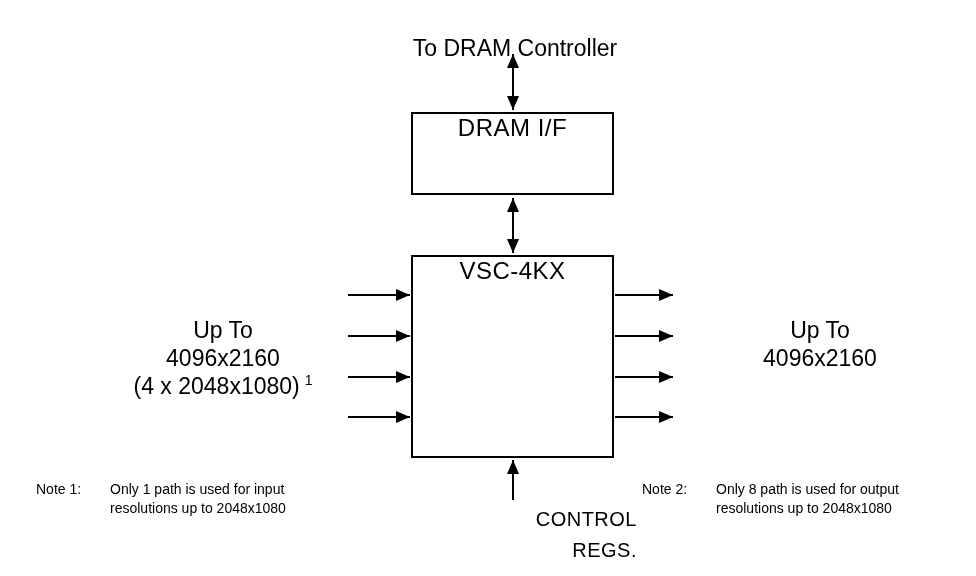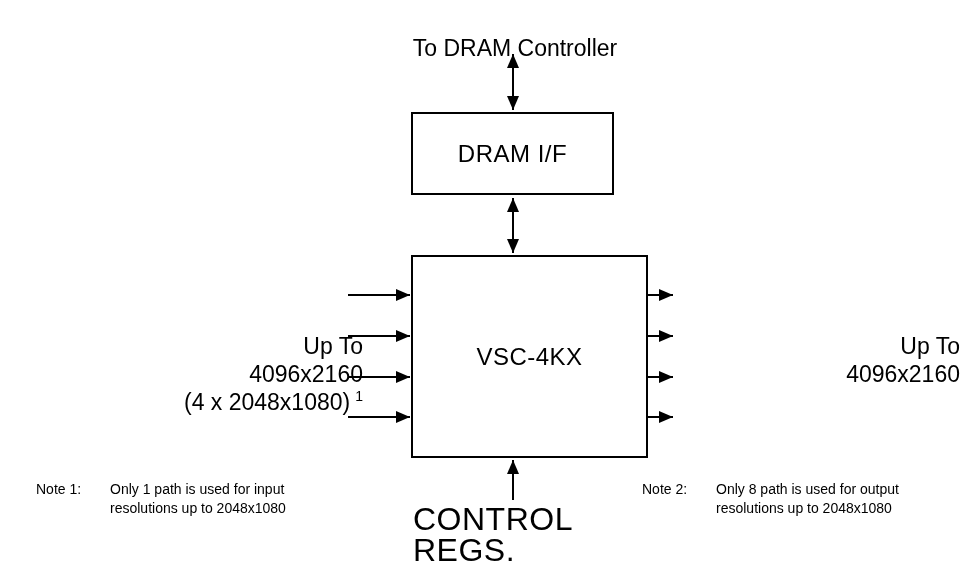--- a/index.html
+++ b/index.html
@@ -26,62 +26,62 @@
     pointer-events: none;
   }
   .overlay line { stroke: var(--line); stroke-width: 2; }
   .overlay .ah-fill { fill: var(--line); }
 
   .box {
     position: absolute;
     border: 2px solid var(--line);
     background: var(--background);
     display: flex;
-    align-items: center;
+    align-items: flex-start;
     justify-content: center;
     font-size: 24px;
     letter-spacing: 0.5px;
     white-space: nowrap;
   }
   .dram-box { left: 411px; top: 112px; width: 203px; height: 83px; }
-  .vsc-box  { left: 411px; top: 255px; width: 237px; height: 203px; }
+  .vsc-box  { left: 411px; top: 255px; width: 203px; height: 203px; }
 
   .top-label {
     position: absolute;
     left: 355px; top: 15px; width: 320px;
     text-align: center;
     font-size: 23px;
     white-space: nowrap;
     margin-top: 20px;
   }
 
   .side-label {
     position: absolute;
-    top: 332px;
+    top: 316px;
     width: 280px;
-    text-align: right;
+    text-align: center;
     font-size: 23px;
     line-height: 28px;
     white-space: nowrap;
   }
   .side-label.left  { left: 83px; }
   .side-label.right { left: 680px; }
   .side-label sup {
     font-size: 14px;
     vertical-align: baseline;
     position: relative;
     top: -9px;
     margin-left: 5px;
   }
 
   .control-label {
     position: absolute;
-    left: 413px; top: 504px; width: 200px;
-    text-align: left;
-    font-size: 32px;
+    left: 437px; top: 504px; width: 200px;
+    text-align: right;
+    font-size: 20px;
     line-height: 31px;
     letter-spacing: 0.5px;
     white-space: nowrap;
   }
 
   .note {
     position: absolute;
     top: 480px;
     display: flex;
     font-size: 14px;

